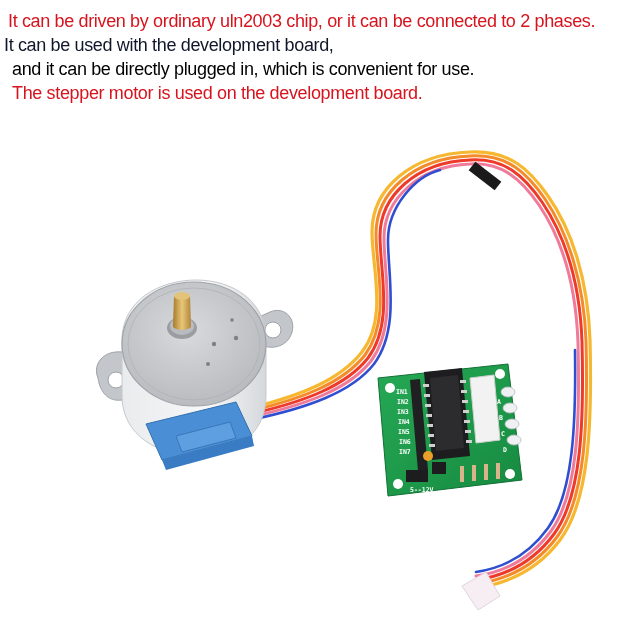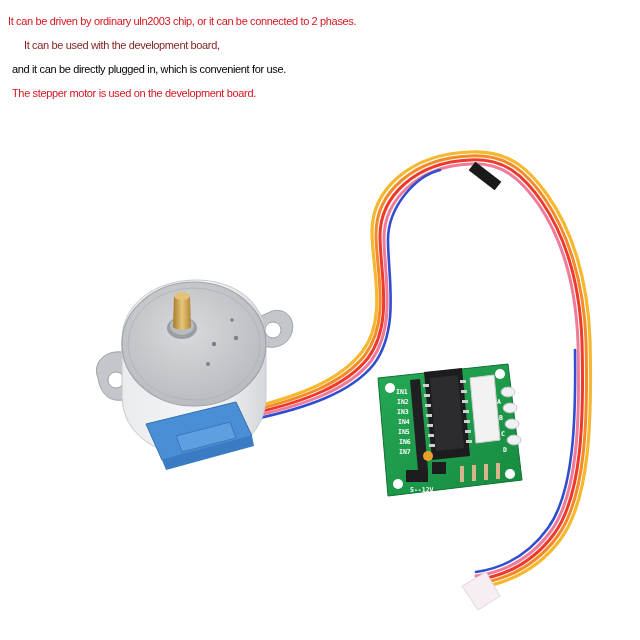--- a/index.html
+++ b/index.html
@@ -1,21 +1,21 @@
 <!DOCTYPE html>
 <html><head>
   <meta charset="utf-8">
   <style>
     html, body { margin: 0; padding: 0; background: #ffffff; }
     #canvas { position: relative; width: 640px; height: 640px; overflow: hidden; background: #ffffff; }
     .caption { position: absolute; left: 0; top: 10px; width: 640px; }
     .caption-line {
       position: absolute;
       font-family: "Liberation Sans", sans-serif;
-      font-size: 11px;
+      font-size: 18px;
       letter-spacing: -0.35px;
       white-space: nowrap;
       line-height: 22px;
     }
     svg#photo { position: absolute; left: 0; top: 0; }
   </style>
 </head>
 <body>
 
 <div id="canvas">
@@ -153,17 +153,17 @@
         <text x="503" y="452">D</text>
         <text x="410" y="492">5--12V</text>
       </g>
     </g>
 
     <path d="M462,586 L486,572 L500,596 L478,610 Z" fill="#f6eef2" stroke="#e0d4da" stroke-width="1"></path>
   </svg>
 
   <div class="caption">
     <div class="caption-line" style="left: 8px; top: 0px; color: rgb(215, 20, 30);">It can be driven by ordinary uln2003 chip, or it can be connected to 2 phases.</div>
-    <div class="caption-line" style="left: 24px; top: 24px; color: #7f1d1d;">It can be used with the development board,</div>
+    <div class="caption-line" style="left: 4px; top: 24px; color: #0f172a;">It can be used with the development board,</div>
     <div class="caption-line" style="left: 12px; top: 48px; color: #000000;">and it can be directly plugged in, which is convenient for use.</div>
     <div class="caption-line" style="left: 12px; top: 72px; color: rgb(215, 20, 30);">The stepper motor is used on the development board.</div>
   </div>
 </div>
 
 </body></html>

